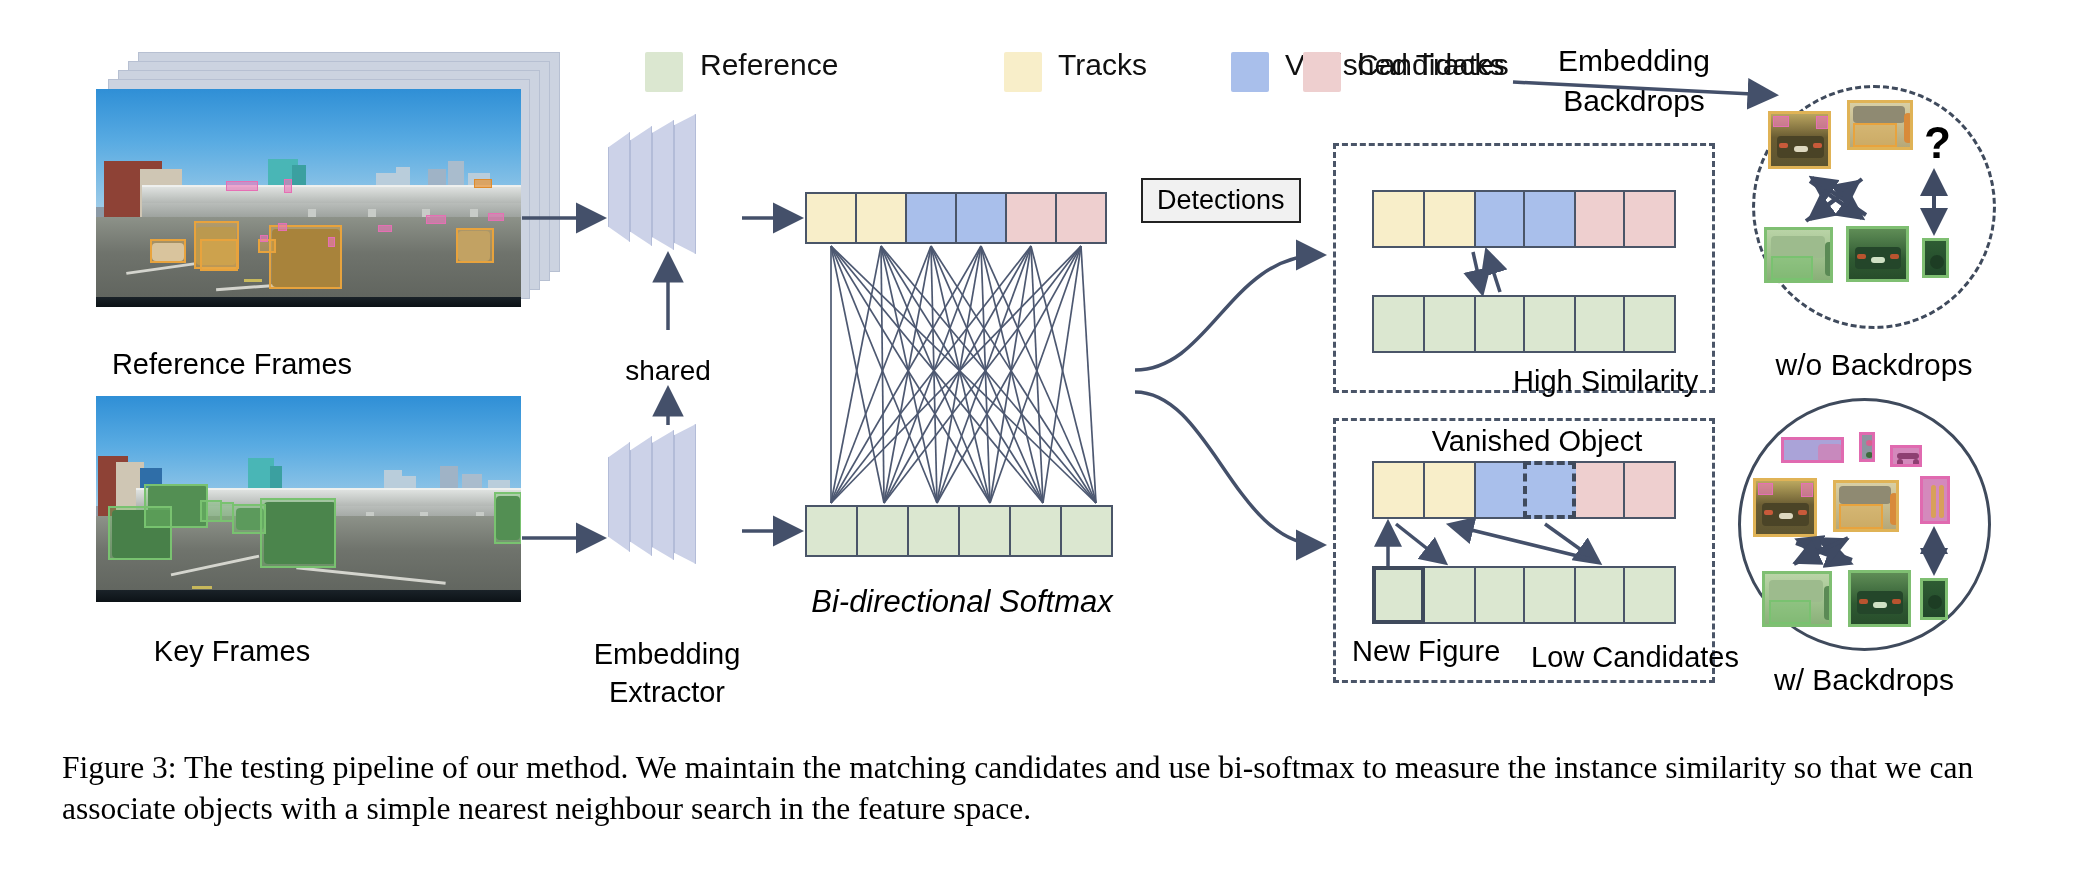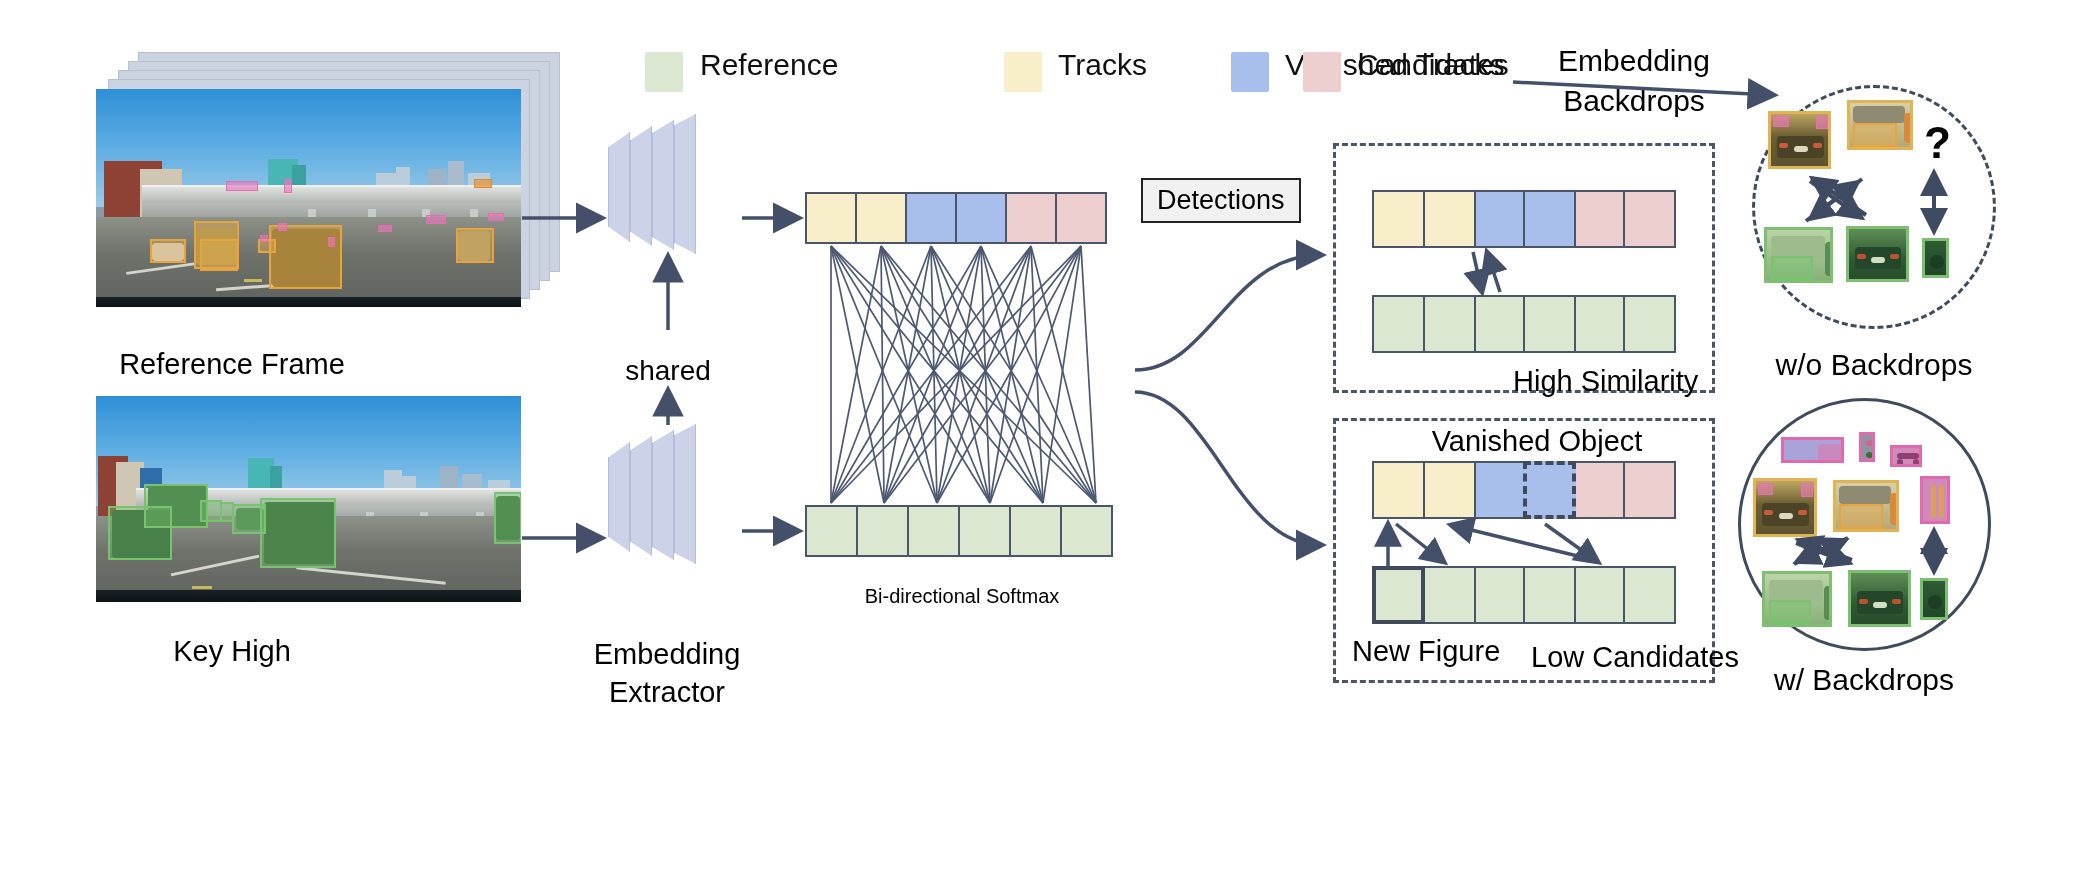--- a/index.html
+++ b/index.html
@@ -276,21 +276,21 @@
       <div class="bbox bbox-pink" style="left:282px; top:136px; width:14px; height:7px;"></div>
       <div class="bbox bbox-pink" style="left:392px; top:124px; width:16px; height:8px;"></div>
       <div class="bbox bbox-pink" style="left:182px; top:134px; width:9px; height:8px;"></div>
       <div class="bbox bbox-pink" style="left:164px; top:146px; width:8px; height:7px;"></div>
       <div class="bbox bbox-pink" style="left:232px; top:148px; width:7px; height:10px;"></div>
       <div class="bbox bbox-pink" style="left:378px; top:90px; width:18px; height:9px; background:rgba(230,150,60,.75); border-color:#e08b2a;"></div>
       <div class="hood" style="height:10px;"></div>
     </div>
   </div>
 
-  <div class="lbl lbl-c" style="left:232px; top:348px; font-size:29px;">Reference Frame</div>
+  <div class="lbl lbl-c" style="left:232px; top:348px; font-size:29px;">Reference Frames</div>
 
   <div class="photo" style="left:96px; top:396px; width:425px; height:206px;">
     <div class="sky" style="height:110px;"></div>
     <div class="tower" style="left:152px; top:62px; width:26px; height:44px;"></div>
     <div class="tower" style="left:174px; top:70px; width:12px; height:36px; background:#3ba0a0;"></div>
     <div class="city-block" style="left:288px; top:74px; width:18px; height:32px;"></div>
     <div class="city-block" style="left:306px; top:80px; width:14px; height:26px;"></div>
     <div class="city-block" style="left:344px; top:70px; width:18px; height:36px; background:#9fb3c6;"></div>
     <div class="city-block" style="left:366px; top:78px; width:20px; height:28px; background:#a9bccd;"></div>
     <div class="city-block" style="left:392px; top:84px; width:22px; height:22px;"></div>
@@ -318,21 +318,21 @@
     <div class="bbox bbox-det" style="left:164px; top:102px; width:76px; height:70px;"></div>
     <div class="bbox bbox-det" style="left:48px; top:88px; width:64px; height:44px;"></div>
     <div class="bbox bbox-det" style="left:12px; top:110px; width:64px; height:54px;"></div>
     <div class="bbox bbox-det" style="left:136px; top:108px; width:34px; height:30px;"></div>
     <div class="bbox bbox-det" style="left:398px; top:96px; width:28px; height:52px;"></div>
     <div class="bbox bbox-det" style="left:104px; top:104px; width:22px; height:22px;"></div>
     <div class="bbox bbox-det" style="left:124px; top:106px; width:14px; height:20px;"></div>
     <div class="hood" style="height:12px;"></div>
   </div>
 
-  <div class="lbl lbl-c" style="left:232px; top:635px; font-size:29px;">Key High</div>
+  <div class="lbl lbl-c" style="left:232px; top:635px; font-size:29px;">Key Frames</div>
 
   <div class="abs" style="left:608px; top:110px; width:130px; height:140px;">
     <div class="cnn-sheet" style="left:0px;  top:22px; width:20px; height:108px; clip-path:polygon(0 14%,100% 0,100% 100%,0 86%);"></div>
     <div class="cnn-sheet" style="left:22px; top:16px; width:20px; height:118px; clip-path:polygon(0 12%,100% 0,100% 100%,0 88%);"></div>
     <div class="cnn-sheet" style="left:44px; top:10px; width:20px; height:128px; clip-path:polygon(0 10%,100% 0,100% 100%,0 90%);"></div>
     <div class="cnn-sheet" style="left:66px; top:4px;  width:20px; height:138px; clip-path:polygon(0 8%,100% 0,100% 100%,0 92%);"></div>
   </div>
 
   <div class="abs" style="left:608px; top:420px; width:130px; height:140px;">
     <div class="cnn-sheet" style="left:0px;  top:22px; width:20px; height:108px; clip-path:polygon(0 14%,100% 0,100% 100%,0 86%);"></div>
@@ -356,21 +356,21 @@
 
   <div class="cellrow" style="left:805px; top:505px;">
     <div class="cell c-det" style="width:53px; height:52px;"></div>
     <div class="cell c-det" style="width:53px; height:52px;"></div>
     <div class="cell c-det" style="width:53px; height:52px;"></div>
     <div class="cell c-det" style="width:53px; height:52px;"></div>
     <div class="cell c-det" style="width:53px; height:52px;"></div>
     <div class="cell c-det" style="width:53px; height:52px;"></div>
   </div>
 
-  <div class="lbl lbl-c" style="left:962px; top:585px; font-size:20px;">Bi-directional Softmax</div>
+  <div class="lbl lbl-c" style="left:962px; top:585px; font-size:31px;font-style:italic;">Bi-directional Softmax</div>
 
   <div class="tagbox" style="left:1141px; top:178px;">Detections</div>
 
   <div class="dpanel" style="left:1333px; top:143px; width:382px; height:250px;"></div>
 
   <div class="cellrow" style="left:1372px; top:190px;">
     <div class="cell c-track" style="width:53px; height:58px;"></div>
     <div class="cell c-track" style="width:53px; height:58px;"></div>
     <div class="cell c-van" style="width:51px; height:58px;"></div>
     <div class="cell c-van" style="width:53px; height:58px;"></div>
@@ -618,14 +618,15 @@
 
     <line x1="1852" y1="560" x2="1798" y2="540" stroke="#3f4a63" stroke-width="4" marker-end="url(#ahb)"></line>
     <line x1="1796" y1="543" x2="1850" y2="563" stroke="#3f4a63" stroke-width="4" marker-end="url(#ahb)"></line>
     <line x1="1794" y1="564" x2="1846" y2="540" stroke="#3f4a63" stroke-width="4" marker-end="url(#ahb)"></line>
     <line x1="1848" y1="538" x2="1796" y2="562" stroke="#3f4a63" stroke-width="4" marker-end="url(#ahb)"></line>
 
     <line x1="1934" y1="530" x2="1934" y2="572" stroke="#3f4a63" stroke-width="4" marker-end="url(#ahb)"></line>
     <line x1="1934" y1="572" x2="1934" y2="530" stroke="#3f4a63" stroke-width="4" marker-end="url(#ahb)"></line>
   </svg>
 
+  <div class="caption">Figure 3: The testing pipeline of our method. We maintain the matching candidates and use bi-softmax to measure the instance similarity so that we can associate objects with a simple nearest neighbour search in the feature space.</div>
 
 </div>
 
 </body></html>

